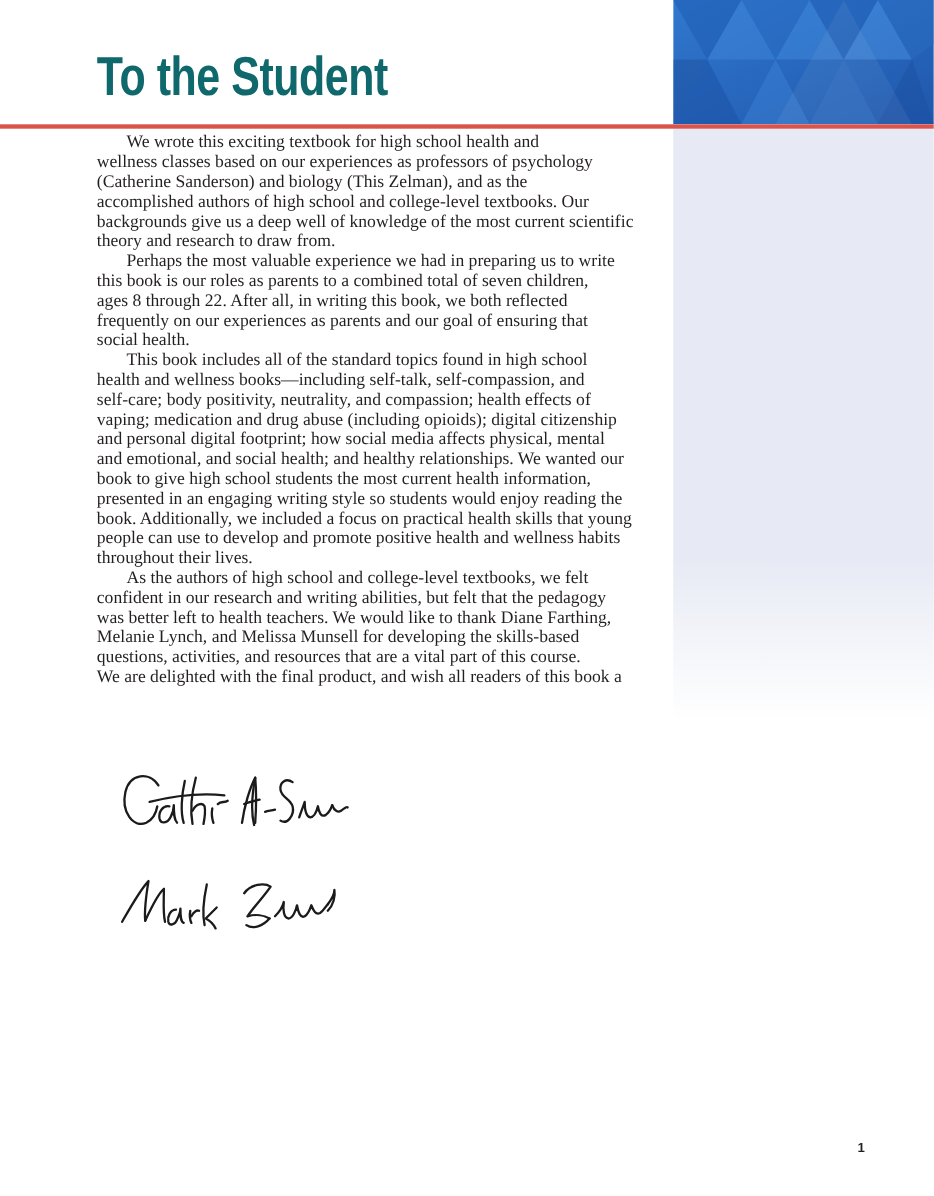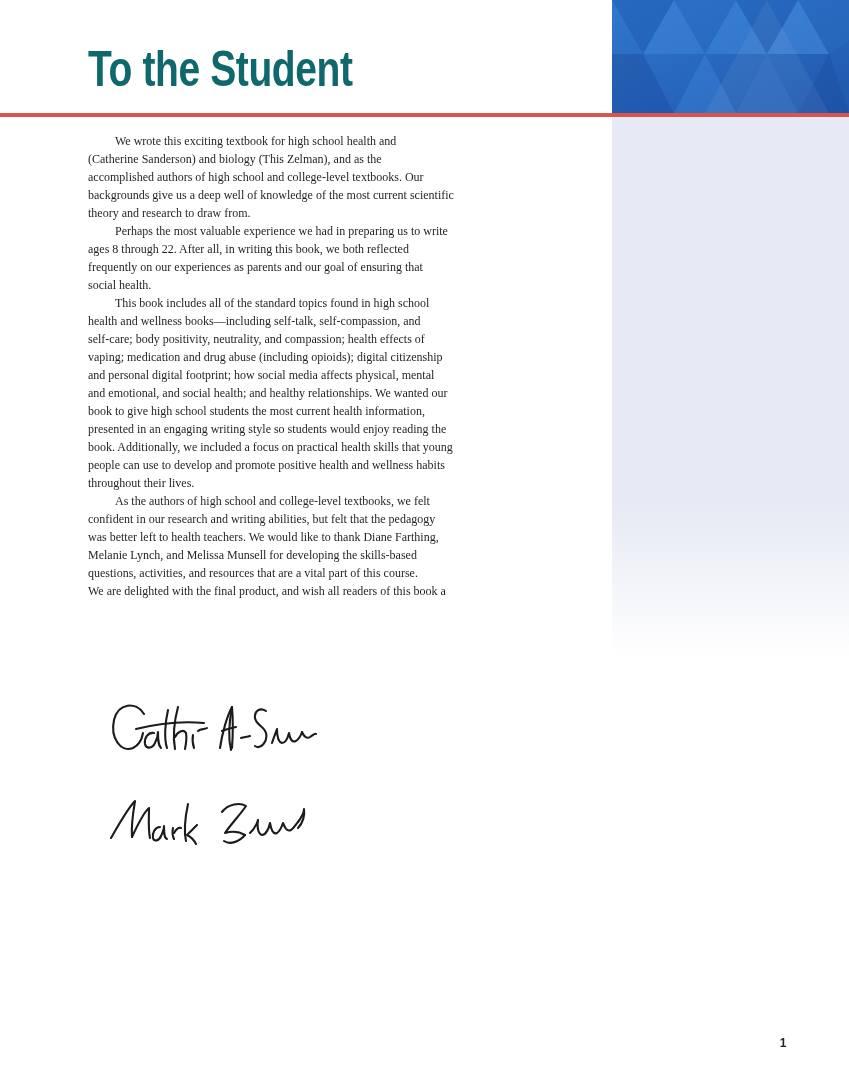--- a/index.html
+++ b/index.html
@@ -39,23 +39,23 @@
     white-space:nowrap;
   }
   .title-inner{
     display:inline-block;
     transform:scaleX(0.78);
     transform-origin:0 0;
     letter-spacing:-0.5px;
   }
   
   .body-col{
-    position:absolute;left:88px;top:132px;width:560px;
+    position:absolute;left:88px;top:121px;width:560px;
     color:var(--text-color,#222222);
-    font-size:12px;line-height:18px;
+    font-size:16px;line-height:18px;
   }
   .para{margin:0;padding:0;}
   .line{display:block;white-space:pre;}
   .line.first{text-indent:27px;}
   
   .sig{position:absolute;}
   .sig svg{display:block;width:100%;height:100%;}
   .sig path{fill:none;stroke:#1b1b1b;stroke-width:2.1;stroke-linecap:round;stroke-linejoin:round;}
   .sig-1{left:108px;top:698px;width:210px;height:64px;}
   .sig-2{left:106px;top:792px;width:205px;height:58px;}
@@ -100,27 +100,29 @@
 
   <div class="red-rule"></div>
 
   <h1 class="page-title">
     <span class="title-inner">To the Student</span>
   </h1>
 
   <main class="body-col">
       <p class="para">
         <span class="line first">We wrote this exciting textbook for high school health and</span>
+        <span class="line">wellness classes based on our experiences as professors of psychology</span>
         <span class="line">(Catherine Sanderson) and biology (This Zelman), and as the</span>
         <span class="line">accomplished authors of high school and college-level textbooks. Our</span>
         <span class="line">backgrounds give us a deep well of knowledge of the most current scientific</span>
         <span class="line">theory and research to draw from.</span>
       </p>
       <p class="para">
         <span class="line first">Perhaps the most valuable experience we had in preparing us to write</span>
+        <span class="line">this book is our roles as parents to a combined total of seven children,</span>
         <span class="line">ages 8 through 22. After all, in writing this book, we both reflected</span>
         <span class="line">frequently on our experiences as parents and our goal of ensuring that</span>
         <span class="line">social health.</span>
       </p>
       <p class="para">
         <span class="line first">This book includes all of the standard topics found in high school</span>
         <span class="line">health and wellness books—including self-talk, self-compassion, and</span>
         <span class="line">self-care; body positivity, neutrality, and compassion; health effects of</span>
         <span class="line">vaping; medication and drug abuse (including opioids); digital citizenship</span>
         <span class="line">and personal digital footprint; how social media affects physical, mental</span>

